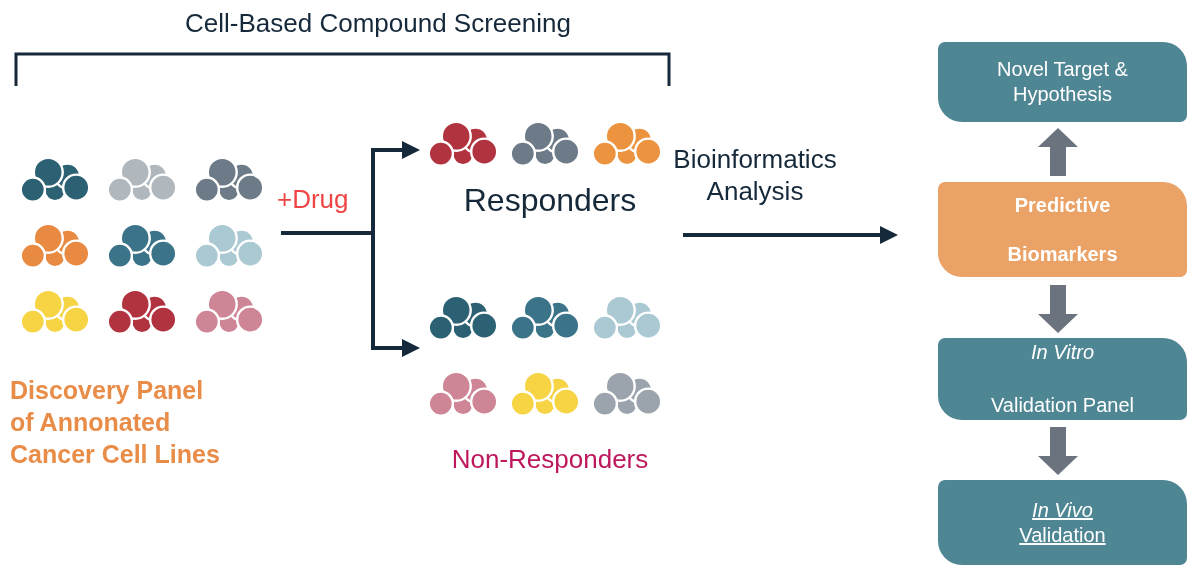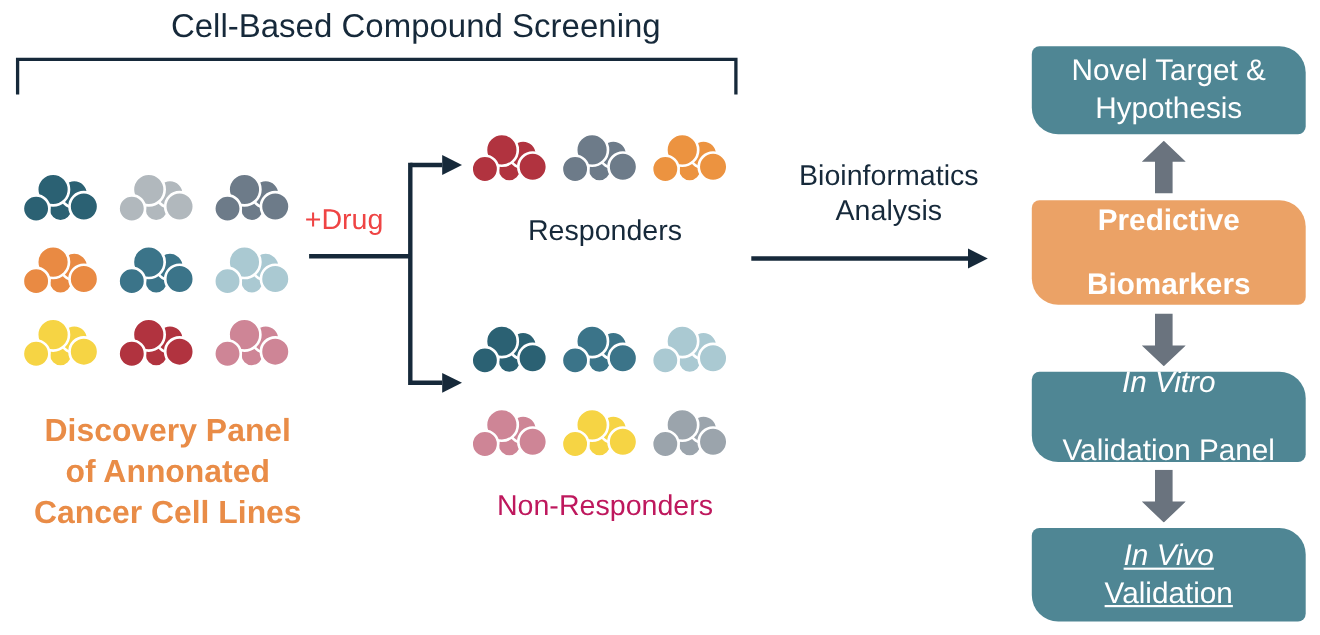--- a/index.html
+++ b/index.html
@@ -12,83 +12,83 @@
     height: 577px;
     background: #ffffff;
     overflow: hidden;
   }
 
   .abs { position: absolute; }
 
   .page-title {
     left: 128px; top: 8px; width: 500px;
     text-align: center;
-    font-size: 30px;
+    font-size: 26px;
     color: #16293a;
   }
 
   .overlay-svg {
     left: 0; top: 0; width: 1200px; height: 577px;
     pointer-events: none;
   }
 
   .discovery-grid {
     left: 20px; top: 152px;
     display: grid;
     grid-template-columns: repeat(3, 70px);
     grid-auto-rows: 54px;
     column-gap: 17px;
     row-gap: 12px;
   }
   .cluster-svg { width: 70px; height: 54px; display: block; }
 
   .discovery-label {
     left: 10px; top: 374px; width: 285px;
-    text-align: center;
-    font-size: 29px;
+    text-align: left;
+    font-size: 25px;
     font-weight: bold;
     line-height: 1.28;
     color: #e98c47;
   }
 
   .drug-label {
     left: 277px; top: 184px; width: 84px;
     text-align: left;
     font-size: 26px;
     color: #ef4444;
   }
 
   .resp-row { display: flex; column-gap: 12px; }
   .responders-row { left: 428px; top: 116px; }
   .nonresp-row-1 { left: 428px; top: 290px; }
   .nonresp-row-2 { left: 428px; top: 366px; }
 
   .responders-label {
-    left: 440px; top: 194px; width: 220px;
-    text-align: center; font-size: 26px; color: #16293a;
+    left: 440px; top: 182px; width: 220px;
+    text-align: center; font-size: 32px; color: #16293a;
   }
   .nonresponders-label {
     left: 415px; top: 444px; width: 270px;
     text-align: center; font-size: 26px; color: #be185d;
   }
 
   .bio-label {
-    left: 708px; top: 144px; width: 200px;
+    left: 655px; top: 144px; width: 200px;
     text-align: center; font-size: 26px; line-height: 1.22;
     color: #16293a;
   }
 
   .pipe-box {
     left: 938px; width: 249px;
     border-radius: 7px 24px 7px 24px;
     display: flex; flex-direction: column;
     align-items: center; justify-content: center;
     text-align: center;
     color: #ffffff;
-    font-size: 27px;
+    font-size: 20px;
     line-height: 1.25;
   }
   .pipe-box.teal { background: #4f8694; }
   .pipe-box.orange { background: #eba266; font-weight: bold; }
   .box-novel-target { top: 42px; height: 80px; }
   .box-predictive { top: 182px; height: 95px; gap: 24px; }
   .box-invitro { top: 338px; height: 82px; gap: 28px; }
   .box-invivo { top: 480px; height: 85px; text-decoration: underline; }
   .italic { font-style: italic; }
 

